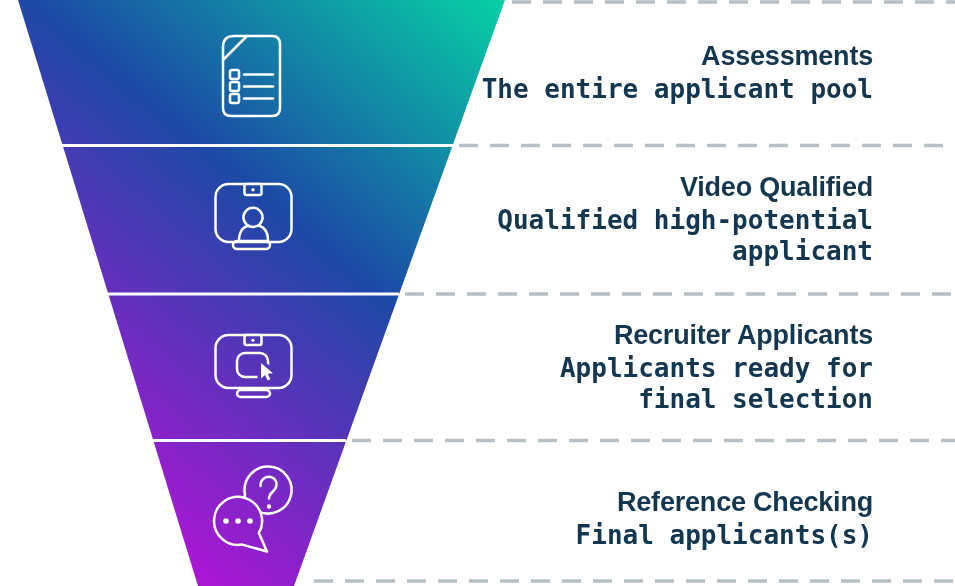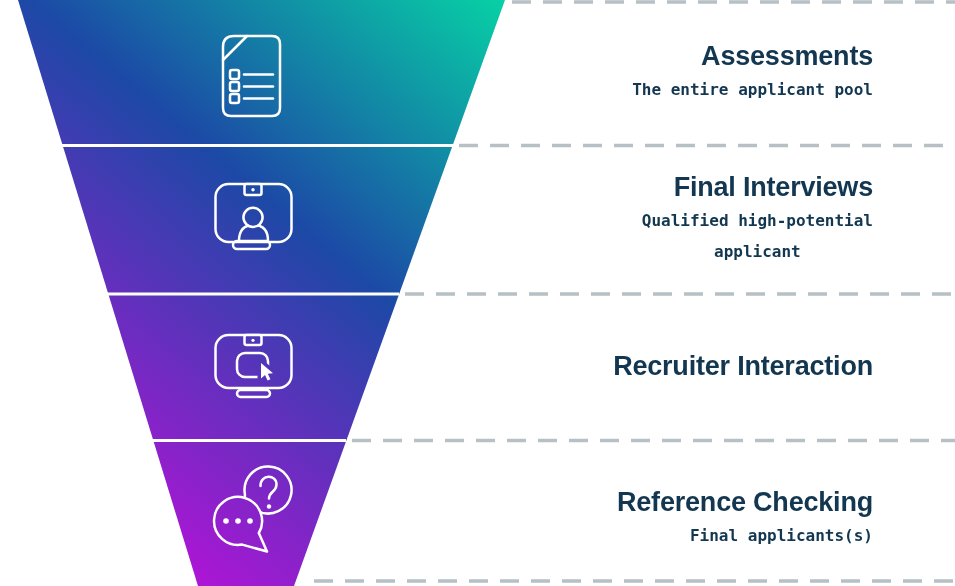--- a/index.html
+++ b/index.html
@@ -8,22 +8,22 @@
   .funnel-svg{position:absolute;left:0;top:0;}
   .stage-band{position:absolute;left:0;right:0;display:flex;flex-direction:column;
     justify-content:center;align-items:flex-end;padding-right:97px;box-sizing:border-box;
     text-align:right;}
   .band-1{top:0;height:145px;}
   .band-2{top:145px;height:149px;}
   .band-3{top:294px;height:146px;}
   .band-4{top:448px;height:141px;}
   .stage-title{font-family:"Liberation Sans",sans-serif;font-weight:bold;font-size:27px;
     line-height:30px;color:#133750;letter-spacing:-0.2px;margin-bottom:3px;}
-  .stage-subtitle{font-family:"DejaVu Sans Mono",monospace;font-weight:bold;font-size:16px;
-    line-height:31px;color:#133750;white-space:pre-line;text-align:center;}
+  .stage-subtitle{font-family:"DejaVu Sans Mono",monospace;font-weight:bold;font-size:26px;
+    line-height:31px;color:#133750;white-space:pre-line;}
 </style>
 </head>
 <body>
 
 <div class="stage-canvas">
 
   <svg class="funnel-svg" width="955" height="586" viewBox="0 0 955 586">
     <defs>
       <linearGradient id="g" gradientUnits="userSpaceOnUse" x1="490" y1="0" x2="-1" y2="585">
         <stop offset="0" stop-color="#07d1a5"></stop>
@@ -90,27 +90,29 @@
       <circle cx="235" cy="521" r="2.8" fill="#ffffff" stroke="none"></circle>
     </g>
   </svg>
 
   <div class="stage-band band-1">
     <div class="stage-title">Assessments</div>
     <div class="stage-subtitle">The entire applicant pool</div>
   </div>
 
   <div class="stage-band band-2">
-    <div class="stage-title">Final Interviews</div>
+    <div class="stage-title">Video Qualified</div>
     <div class="stage-subtitle">Qualified high-potential
 applicant</div>
   </div>
 
   <div class="stage-band band-3">
-    <div class="stage-title">Recruiter Interaction</div>
+    <div class="stage-title">Recruiter Applicants</div>
+    <div class="stage-subtitle">Applicants ready for
+final selection</div>
   </div>
 
   <div class="stage-band band-4">
     <div class="stage-title">Reference Checking</div>
     <div class="stage-subtitle">Final applicants(s)</div>
   </div>
 
 </div>
 
 </body></html>

